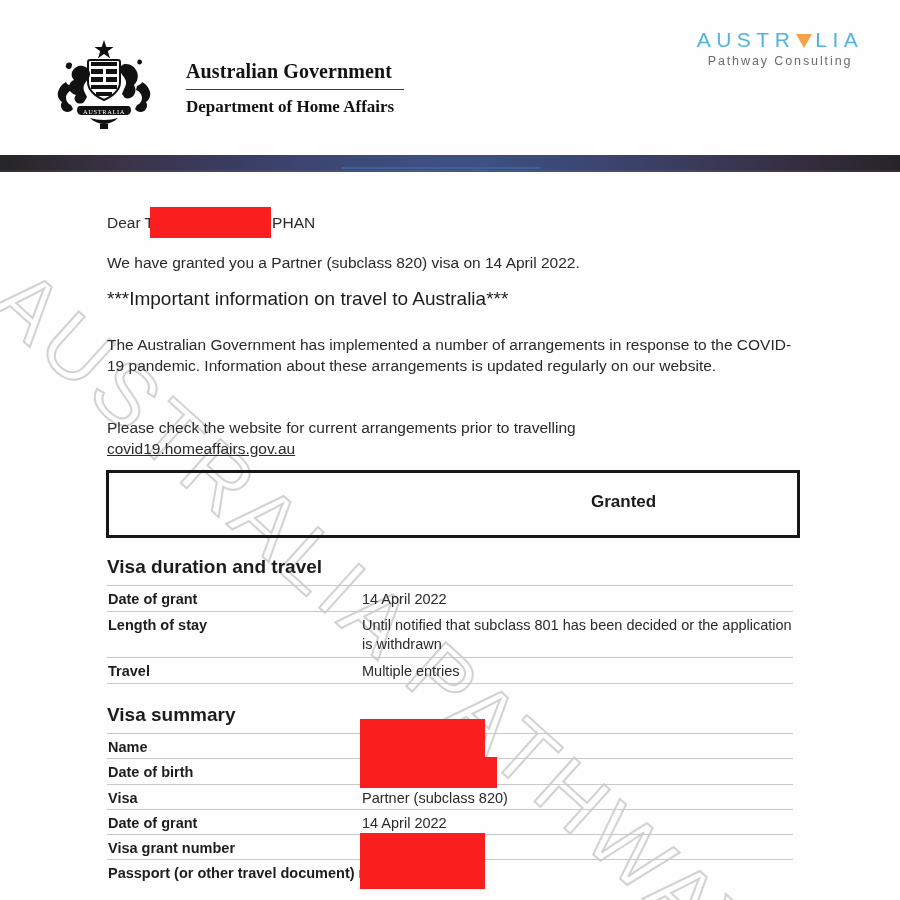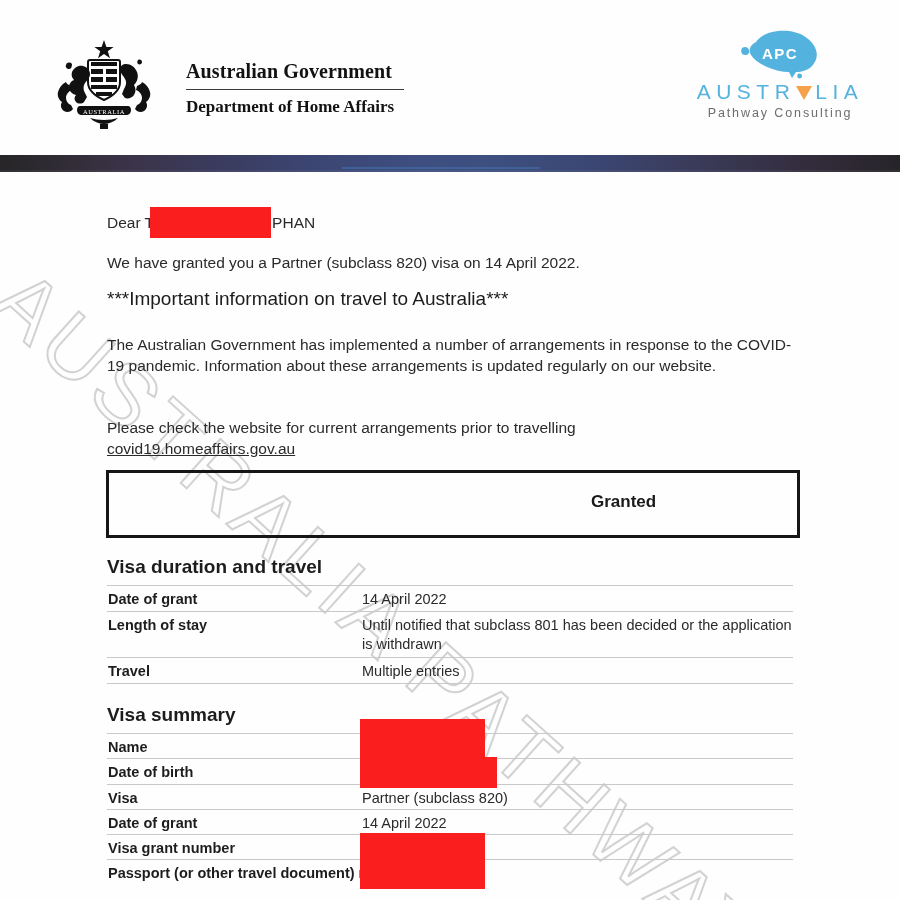--- a/index.html
+++ b/index.html
@@ -370,28 +370,20 @@
       </svg>
     </div>
 
     <div id="govt-text">
       <div id="govt-line1">Australian Government</div>
       <div id="govt-rule"></div>
       <div id="govt-line2">Department of Home Affairs</div>
     </div>
 
     <div id="apc-logo">
-      <div id="apc-map-wrap">
-        <svg id="apc-map" width="88" height="52" viewBox="0 0 88 52" xmlns="http://www.w3.org/2000/svg">
-          <path d="M20 14 C24 8 32 4 42 3 C52 2 62 4 68 8 C74 12 78 16 80 22 C82 28 80 34 76 38 C72 42 66 44 60 44 L56 50 L53 44 C46 44 38 42 31 39 C24 36 18 32 15 27 C12 22 14 17 20 14 Z" fill="#54b3de"></path>
-          <path d="M6 20 C9 18 12 19 13 22 C14 25 12 27 9 27 C6 27 4 24 6 20 Z" fill="#54b3de"></path>
-          <path d="M62 46 C64 45 66 46 66 48 C66 50 64 51 62 50 C61 49 61 47 62 46 Z" fill="#54b3de"></path>
-        </svg>
-        <div id="apc-map-label">APC</div>
-      </div>
       <div id="apc-wordmark"><span>AUSTR</span><span class="tri"></span><span>LIA</span></div>
       <div id="apc-tagline">Pathway Consulting</div>
     </div>
   </div>
 
   <div id="header-bar">
     <div id="header-bar-hl"></div>
   </div>
 
   <div id="content">

